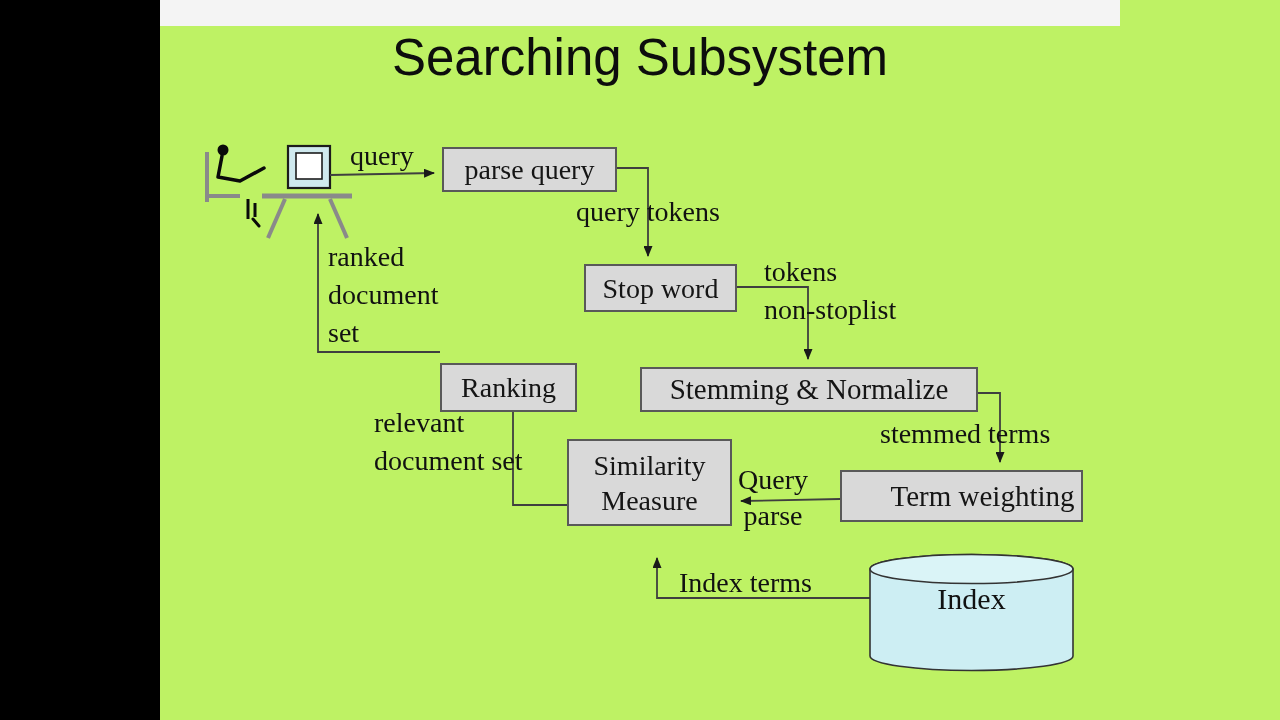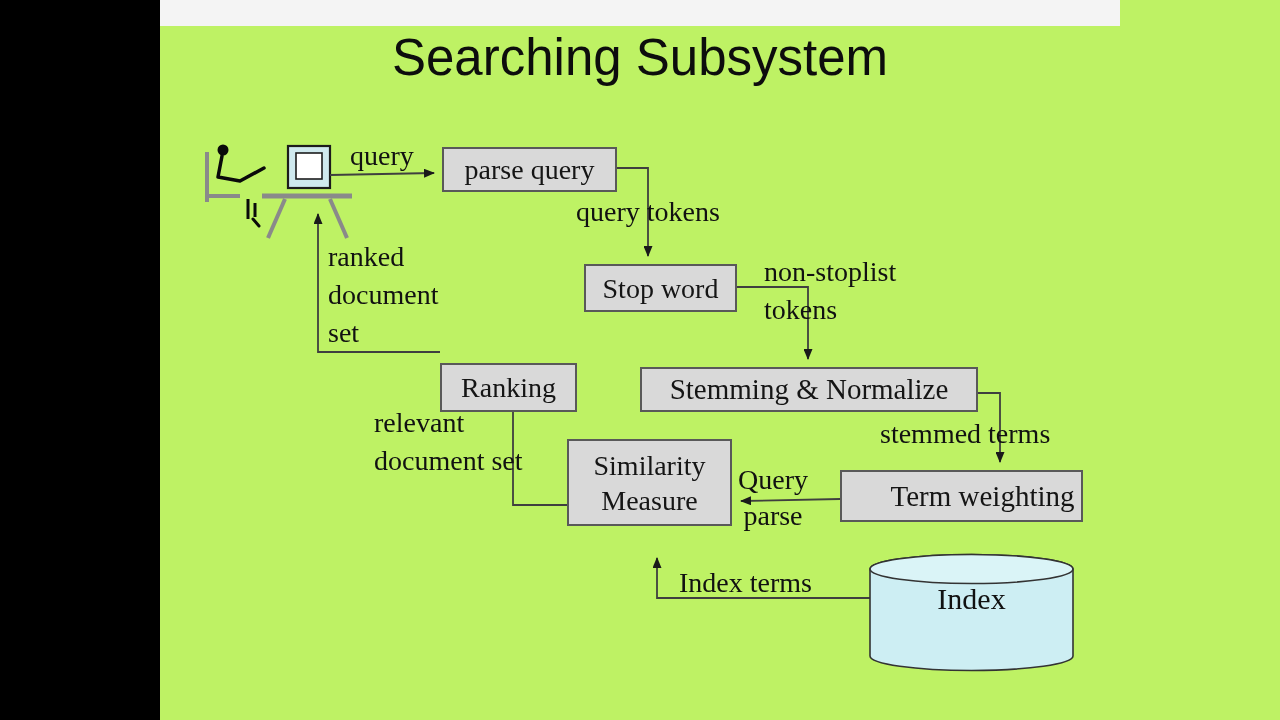--- a/index.html
+++ b/index.html
@@ -109,22 +109,22 @@
     <div class="node node-similarity">
       <span>Similarity Measure</span>
     </div>
     <div class="node node-term">
       <span>Term weighting</span>
     </div>
 
     <div class="elabel lbl-query">query</div>
     <div class="elabel lbl-qtokens">query tokens</div>
     <div class="elabel lbl-nonstop">
+      <div>tokens</div>
       <div>non-stoplist</div>
-      <div>tokens</div>
     </div>
     <div class="elabel lbl-ranked">
       <div>ranked</div>
       <div>document</div>
       <div>set</div>
     </div>
     <div class="elabel lbl-relevant">
       <div>relevant</div>
       <div>document set</div>
     </div>

